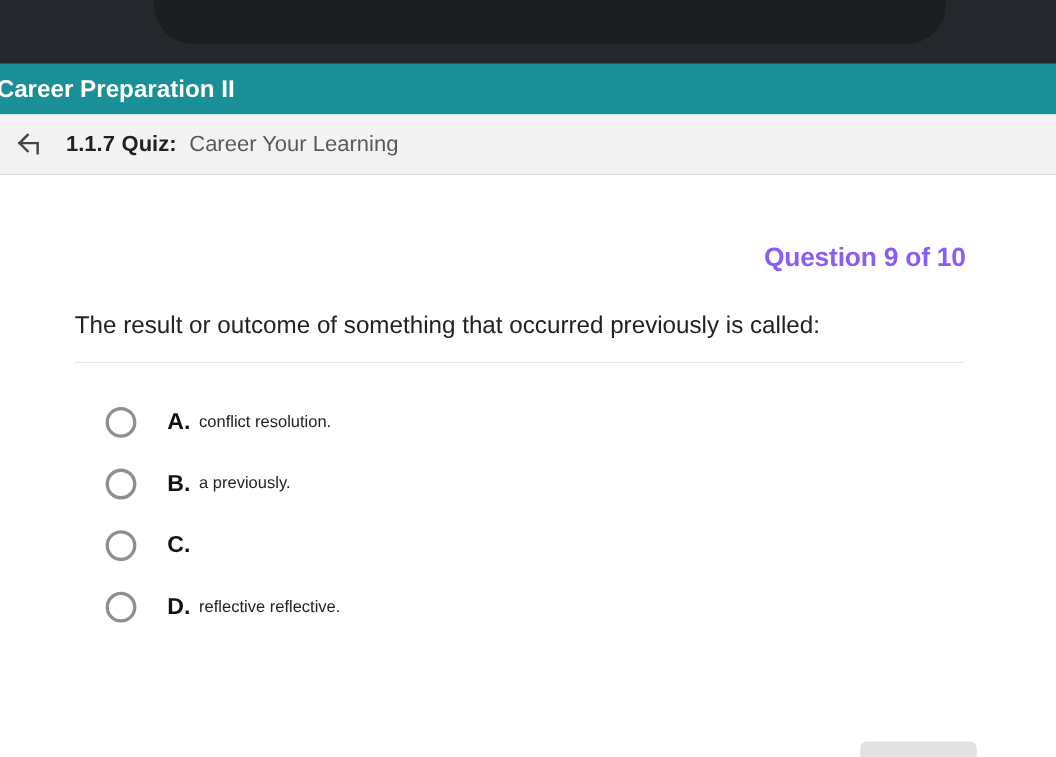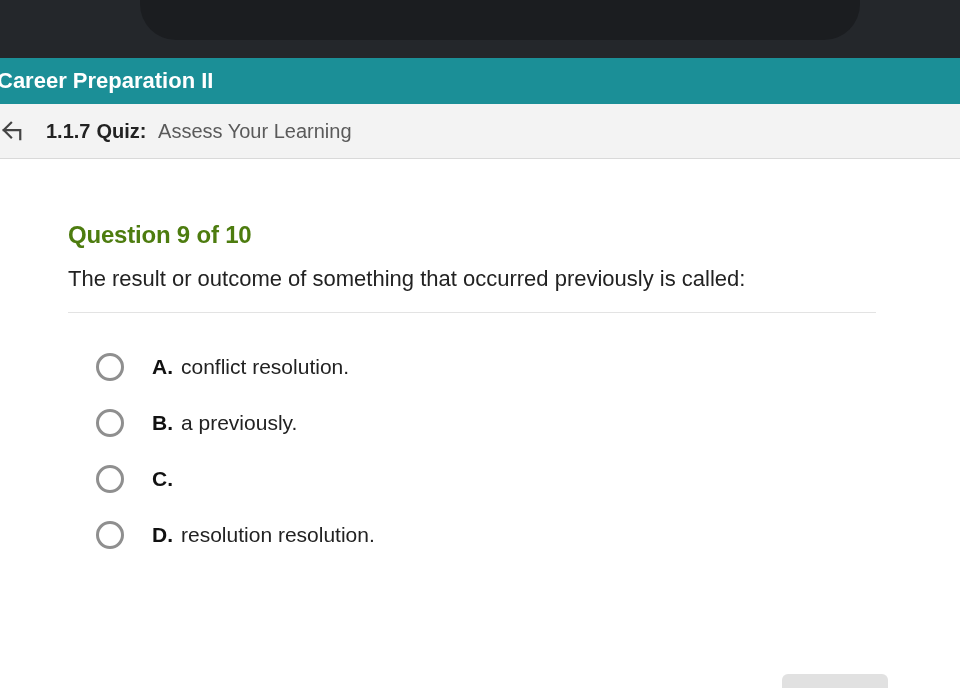--- a/index.html
+++ b/index.html
@@ -35,43 +35,45 @@
     margin-left: -36px;
     white-space: nowrap;
   }
   .breadcrumb {
     width: 100%;
     height: 55px;
     background: #f3f3f3;
     border-bottom: 1px solid #d9d9d9;
     display: flex;
     align-items: center;
+    padding-left: 14px;
     font-size: 20px;
     color: #222;
   }
   .back-icon {
     width: 24px;
     height: 24px;
     margin-right: 22px;
     display: flex;
     align-items: center;
     justify-content: center;
   }
   .breadcrumb .code { font-weight: 700; }
   .breadcrumb .quiz-label { font-weight: 700; margin-left: 6px; margin-right: 6px; }
   .breadcrumb .quiz-title { color: #5a5a5a; font-weight: 400; }
   .content {
     padding: 62px 82px 0 68px;
   }
   .question-header {
     font-size: 24px;
     font-weight: 800;
-    color: #4d7c0f;
-    margin-bottom: 15px;
+    color: #8b5cf6;
+    margin-bottom: 32px;
     letter-spacing: -0.2px;
+    text-align: right;
   }
   .question-text {
     font-size: 22px;
     color: #222;
     margin-bottom: 18px;
     line-height: 1.35;
   }
   .divider {
     height: 1px;
     background: #e3e3e3;
@@ -95,21 +97,21 @@
     flex-shrink: 0;
     margin-right: 28px;
   }
   .option .letter {
     font-weight: 700;
     font-size: 21px;
     margin-right: 8px;
     color: #111;
   }
   .option .text {
-    font-size: 21px;
+    font-size: 15px;
     color: #222;
   }
   .footer-placeholder {
     position: absolute;
     bottom: 0;
     right: 72px;
     width: 106px;
     height: 14px;
     background: #e1e1e1;
     border-top-left-radius: 6px;
@@ -130,21 +132,21 @@
 <div class="breadcrumb">
   <span class="back-icon">
     <svg width="22" height="22" viewBox="0 0 24 24" fill="none" stroke="#444" stroke-width="2.4" stroke-linecap="square" stroke-linejoin="miter">
       <polyline points="11 3 3 11 11 19"></polyline>
       <polyline points="3 11 21 11 21 21"></polyline>
     </svg>
   </span>
   <span class="code">1.1.7</span>
   <span class="quiz-label">Quiz:</span>
   <span>&nbsp;</span>
-  <span class="quiz-title">Assess Your Learning</span>
+  <span class="quiz-title">Career Your Learning</span>
 </div>
 
 <div class="content">
   <div class="question-header">Question 9 of 10</div>
   <div class="question-text">The result or outcome of something that occurred previously is called:</div>
   <div class="divider"></div>
   <div class="options">
 
     <div class="option">
       <div class="radio"></div>
@@ -159,19 +161,19 @@
     </div>
 
     <div class="option">
       <div class="radio"></div>
       <span class="letter">C.</span>
     </div>
 
     <div class="option">
       <div class="radio"></div>
       <span class="letter">D.</span>
-      <span class="text">resolution resolution.</span>
+      <span class="text">reflective reflective.</span>
     </div>
 
   </div>
 </div>
 
 <div class="footer-placeholder"></div>
 
 </body></html>

